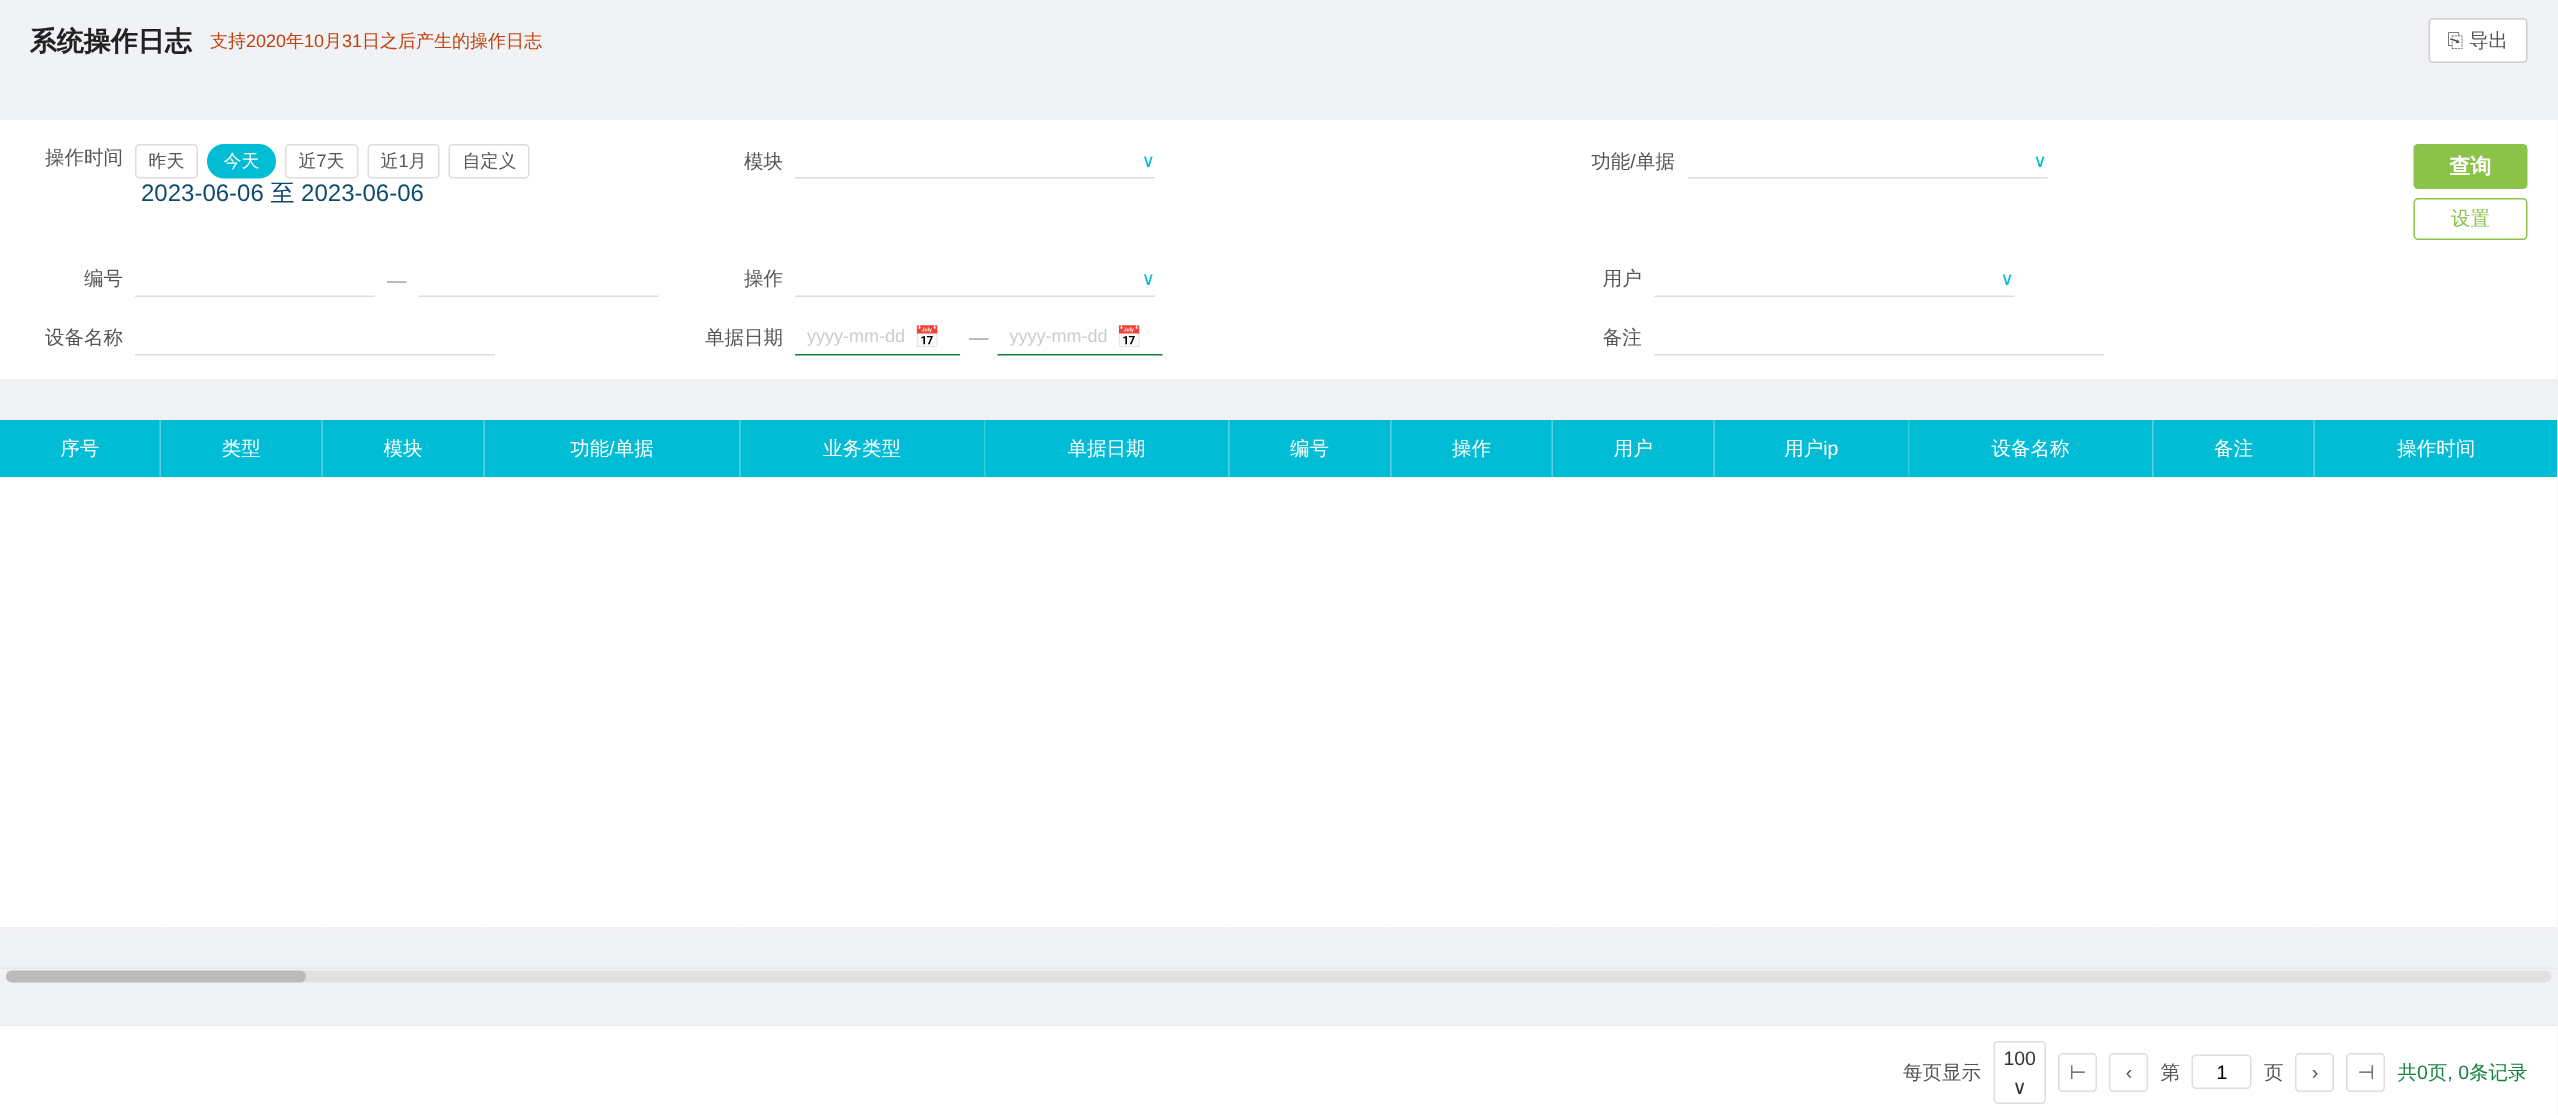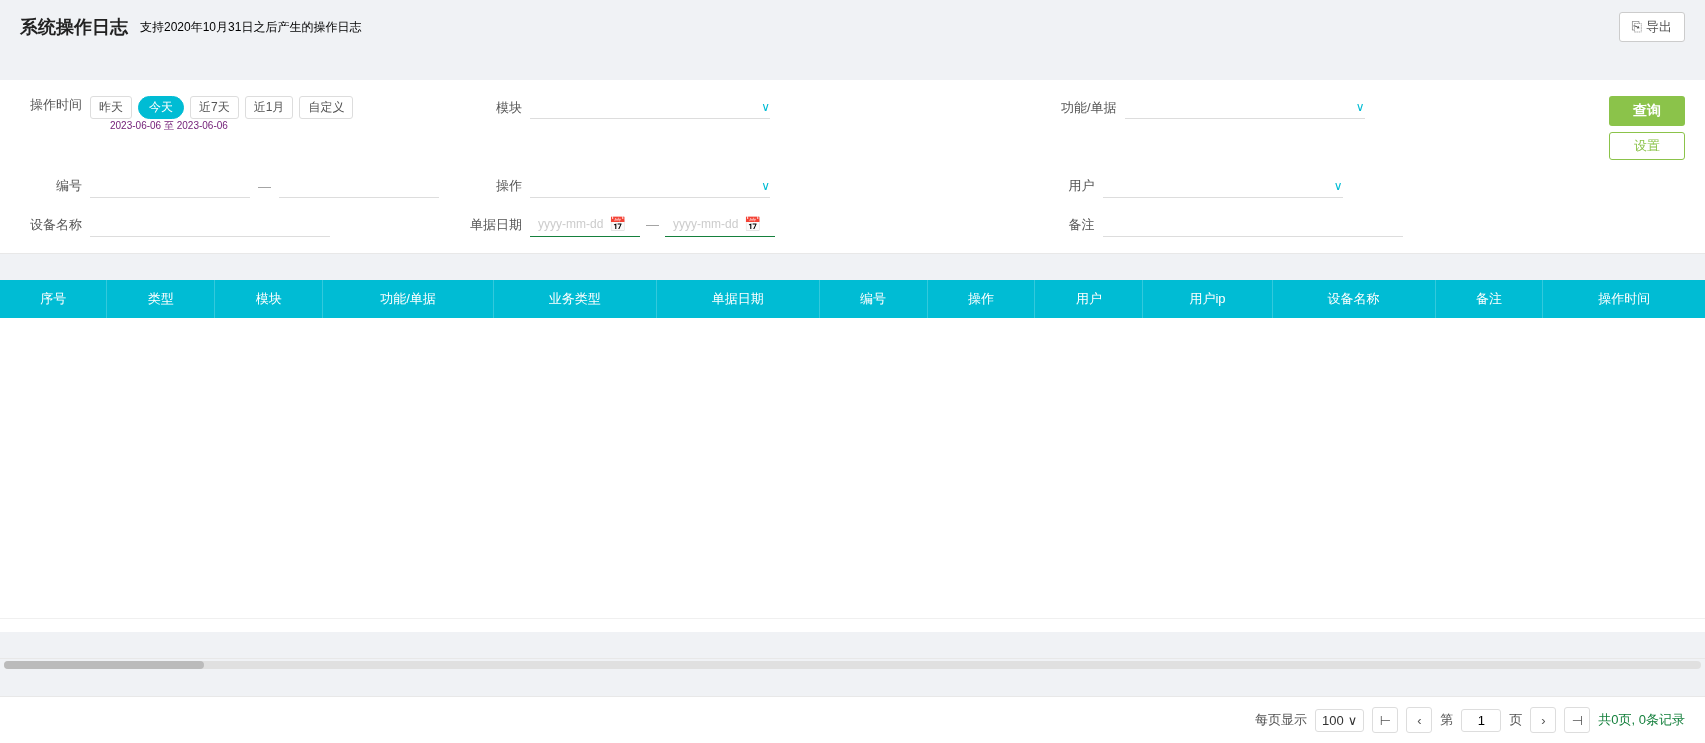--- a/index.html
+++ b/index.html
@@ -4,33 +4,33 @@
   <style>
     * { box-sizing: border-box; margin: 0; padding: 0; }
     body { font-family: 'Microsoft YaHei', Arial, sans-serif; font-size: 13px; background: #f0f2f5; color: #333; }
 
     .page-container { width: 1705px; min-height: 743px; background: #f0f2f5; display: flex; flex-direction: column; gap: 26px; }
 
     
     .page-header { display: flex; align-items: center; justify-content: space-between; padding: 12px 20px; background: #f0f2f5; }
     .page-title-area { display: flex; align-items: center; gap: 12px; }
     .page-title { font-size: 18px; font-weight: bold; color: #222; }
-    .page-subtitle { font-size: 12px; color: #000000; }
+    .page-subtitle { font-size: 12px; color: #c2410c; }
     .export-btn { display: flex; align-items: center; gap: 4px; padding: 5px 12px; border: 1px solid #ccc; background: #fff; border-radius: 3px; cursor: pointer; font-size: 13px; color: #555; }
 
     
     .filter-area { background: #fff; padding: 16px 20px; margin: 0; border-bottom: 1px solid #e8e8e8; }
 
     .filter-label { font-size: 13px; color: #555; width: 70px; text-align: right; flex-shrink: 0; padding-right: 8px; }
 
     
     .time-filter-group { display: flex; align-items: flex-end; gap: 6px; }
     .time-btn { padding: 2px 8px; border: 1px solid #ddd; border-radius: 3px; cursor: pointer; font-size: 12px; color: #555; background: #fff; }
     .time-btn.active { background: #00bcd4; color: #fff; border-color: #00bcd4; border-radius: 12px; padding: 2px 10px; }
-    .time-range-text { font-size: 10px; color: #701a75; margin-left: 20px; }
+    .time-range-text { font-size: 16px; color: #0c4a6e; margin-left: 4px; }
 
     
     .filter-select { display: flex; align-items: center; border-bottom: 1px solid #ddd; padding: 4px 0; min-width: 200px; cursor: pointer; position: relative; }
     .filter-select-inner { flex: 1; font-size: 13px; color: #999; padding: 2px 0; }
     .filter-select .chevron { color: #00bcd4; font-size: 12px; margin-left: 4px; }
 
     
     .filter-input { border: none; border-bottom: 1px solid #ddd; padding: 4px 0; font-size: 13px; outline: none; width: 160px; color: #333; background: transparent; }
     .filter-input::placeholder { color: #ccc; }
 
@@ -61,21 +61,21 @@
     .empty-area { height: 300px; }
 
     
     .scrollbar-area { height: 12px; background: #f0f2f5; border-top: 1px solid #e8e8e8; display: flex; align-items: center; padding: 0 4px; }
     .scrollbar-track { flex: 1; height: 8px; background: #e0e0e0; border-radius: 4px; position: relative; }
     .scrollbar-thumb { width: 200px; height: 8px; background: #bbb; border-radius: 4px; }
 
     
     .pagination-bar { background: #fff; padding: 10px 20px; display: flex; align-items: center; justify-content: flex-end; gap: 8px; border-top: 1px solid #e8e8e8; }
     .pagination-label { font-size: 13px; color: #555; }
-    .page-size-select { border: 1px solid #ddd; border-radius: 3px; padding: 3px 6px; font-size: 13px; display: flex; align-items: center; gap: 4px; cursor: pointer; }
+    .page-size-select { border: 1px solid #ddd; border-radius: 3px; padding: 3px 6px; font-size: 13px; display: flex; align-items: center; gap: 4px; cursor: pointer; flex-direction: column; }
     .page-nav-btn { border: 1px solid #ddd; background: #fff; width: 26px; height: 26px; display: flex; align-items: center; justify-content: center; cursor: pointer; border-radius: 3px; font-size: 13px; color: #555; }
     .page-input { border: 1px solid #ddd; border-radius: 3px; width: 40px; text-align: center; padding: 3px; font-size: 13px; }
     .pagination-info { font-size: 13px; color: #15803d; }
     .wide-select { min-width: 240px; }
     .wide-input { width: 200px; }
     .remark-input { width: 300px; }
   </style>
 </head>
 <body>
 

